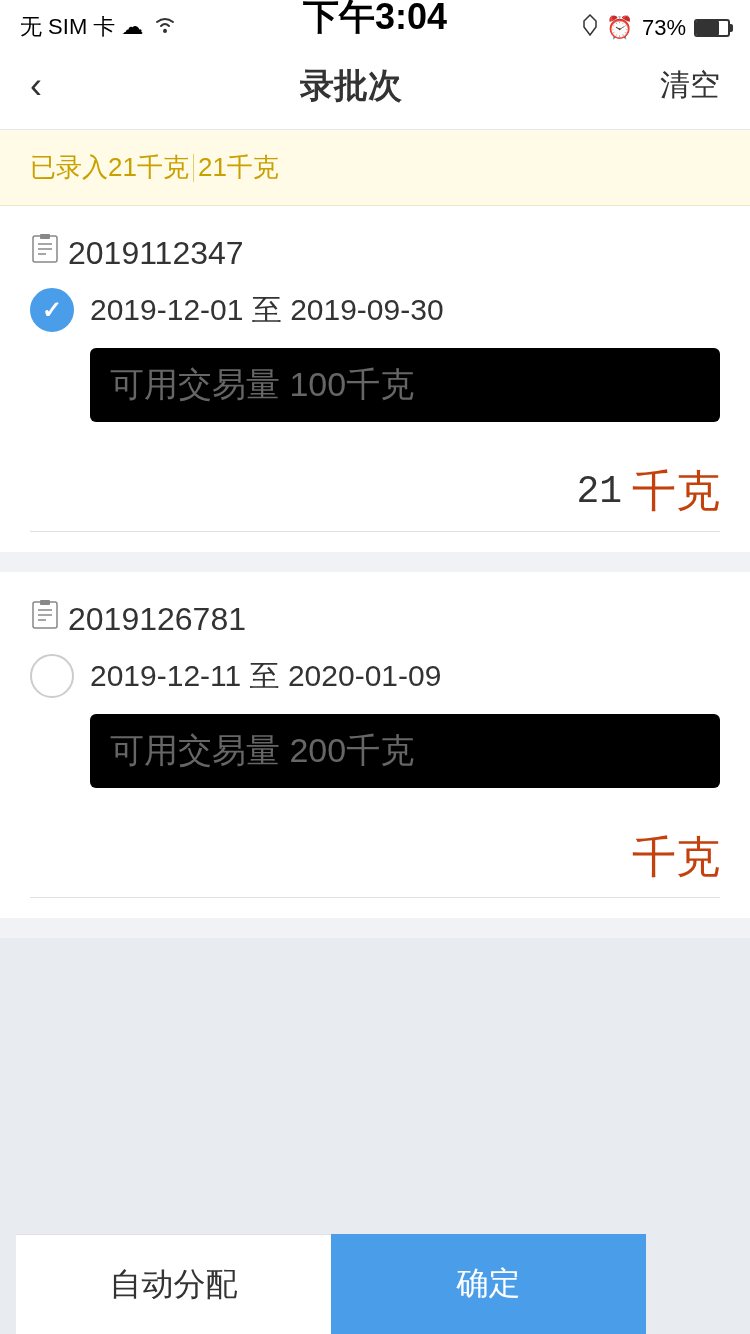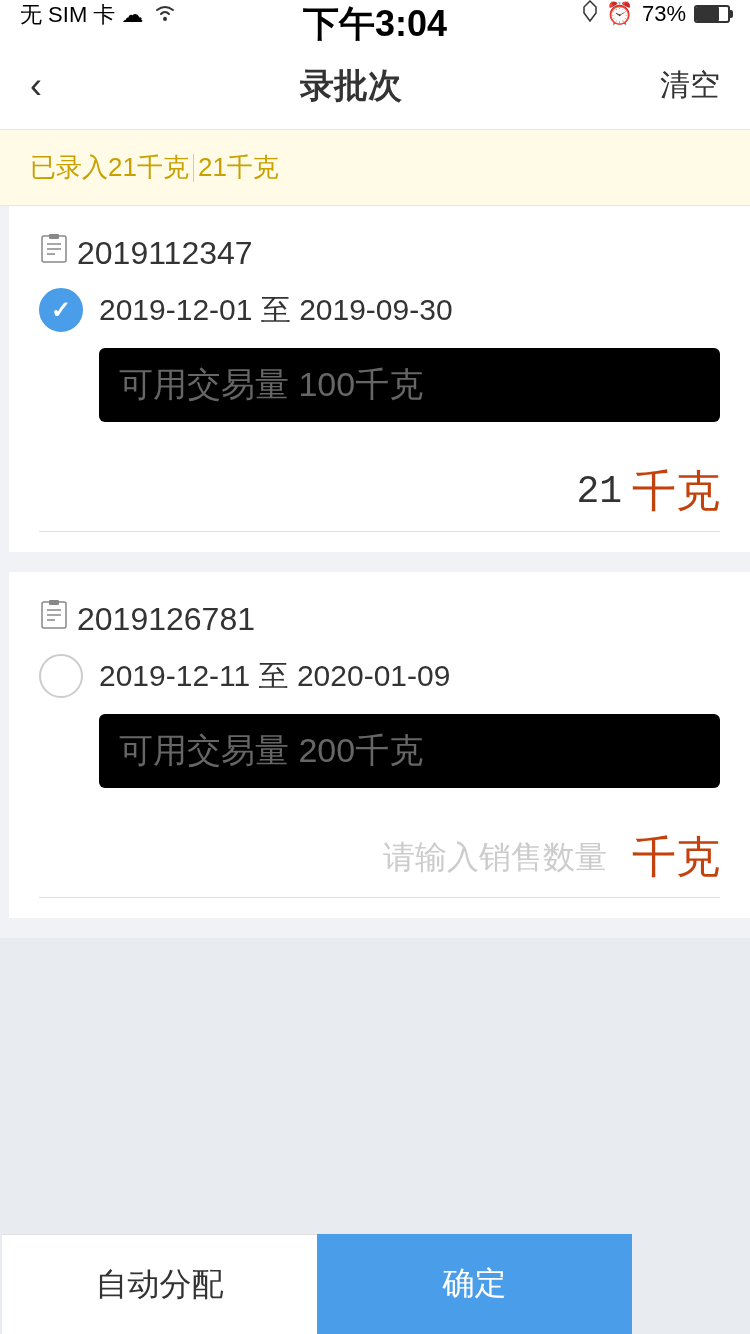--- a/index.html
+++ b/index.html
@@ -11,21 +11,21 @@
       min-height: 1334px;
       position: relative;
       overflow-x: hidden;
     }
 
     
     .status-bar {
       height: 42px;
       background: #fff;
       display: flex;
-      align-items: flex-start;
+      align-items: flex-end;
       justify-content: space-between;
       padding: 0 20px;
       font-size: 24px;
       font-weight: 500;
     }
     .status-left {
       display: flex;
       align-items: center;
       gap: 8px;
       font-size: 22px;
@@ -113,21 +113,20 @@
       width: 1px;
       height: 28px;
       background: #c8a000;
       opacity: 0.5;
     }
 
     
     .batch-card {
       background: #fff;
       margin-bottom: 20px;
-      margin-left: 9px;
     }
     .batch-card-inner {
       padding: 28px 30px 20px;
     }
     .batch-number-row {
       display: flex;
       align-items: center;
       gap: 8px;
       margin-bottom: 16px;
     }
@@ -222,21 +221,21 @@
     .gray-area {
       background: #e8ecf0;
       flex: 1;
       min-height: 430px;
     }
 
     
     .bottom-buttons {
       position: fixed;
       bottom: 0;
-      left: 2px;
+      left: 16px;
       width: 630px;
       height: 100px;
       display: flex;
     }
     .btn-auto {
       flex: 1;
       background: #fff;
       border: none;
       font-size: 32px;
       color: #333;
@@ -352,21 +351,20 @@
         </span>
         <span class="batch-number">2019126781</span>
       </div>
       <div class="batch-date-row">
         <div class="radio-circle"></div>
         <span class="batch-date">2019-12-11 至 2020-01-09</span>
       </div>
       <div class="avail-row">可用交易量 200千克</div>
     </div>
     <div class="quantity-row">
-      <input class="quantity-input" type="number" placeholder="请输入销售数量" style="">
       <span class="quantity-unit">千克</span>
     </div>
     <div class="bottom-line"></div>
     <div class="bottom-spacer"></div>
   </div>
 
   <div class="gray-area"></div>
 
 </div>
 

